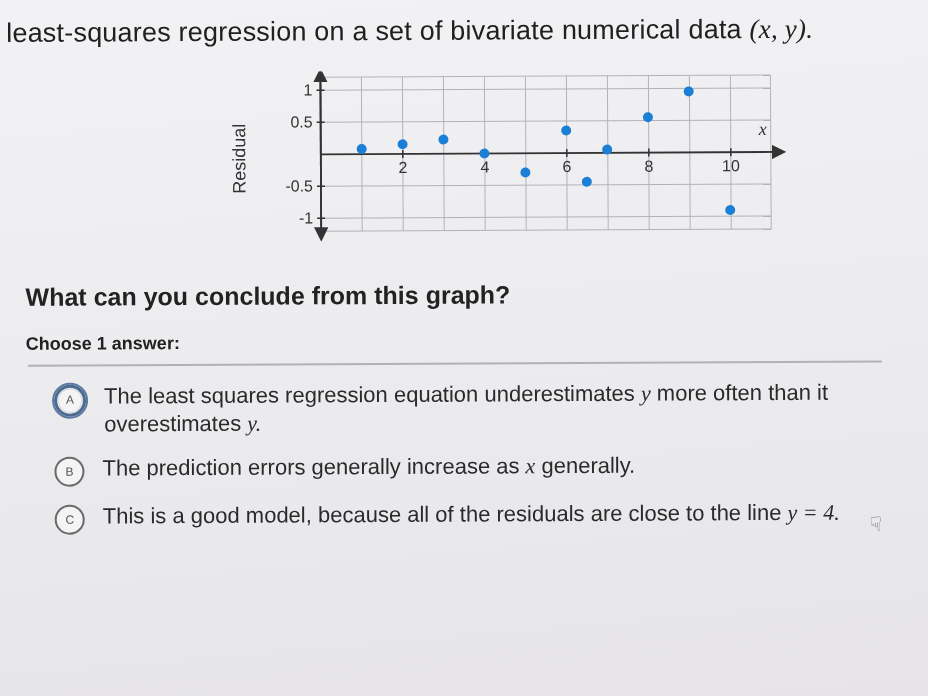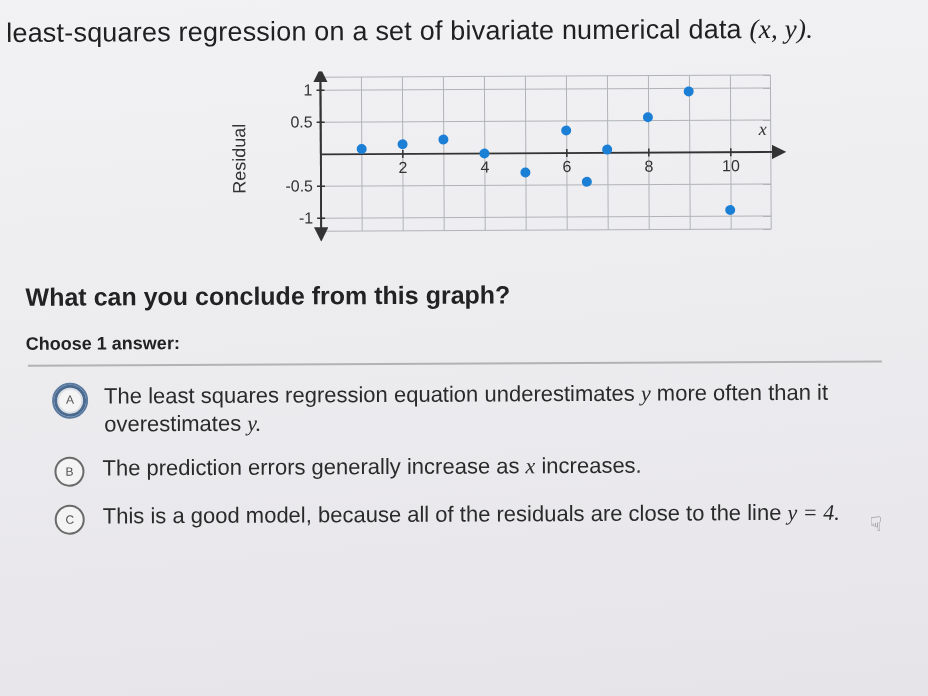--- a/index.html
+++ b/index.html
@@ -217,21 +217,21 @@
       <div class="text">
         <span>The least squares regression equation underestimates </span><span class="var">y</span><span> more often than it overestimates </span><span class="var">y.</span>
       </div>
     </div>
 
     <div class="option">
       <div class="radio">
           <span>B</span>
         </div>
       <div class="text">
-        <span>The prediction errors generally increase as </span><span class="var">x</span><span> increases.</span>
+        <span>The prediction errors generally increase as </span><span class="var">x</span><span> generally.</span>
       </div>
     </div>
 
     <div class="option">
       <div class="radio">
           <span>C</span>
         </div>
       <div class="text">
         <span>This is a good model, because all of the residuals are close to the line </span><span class="var">y = 4.</span>
       </div>

